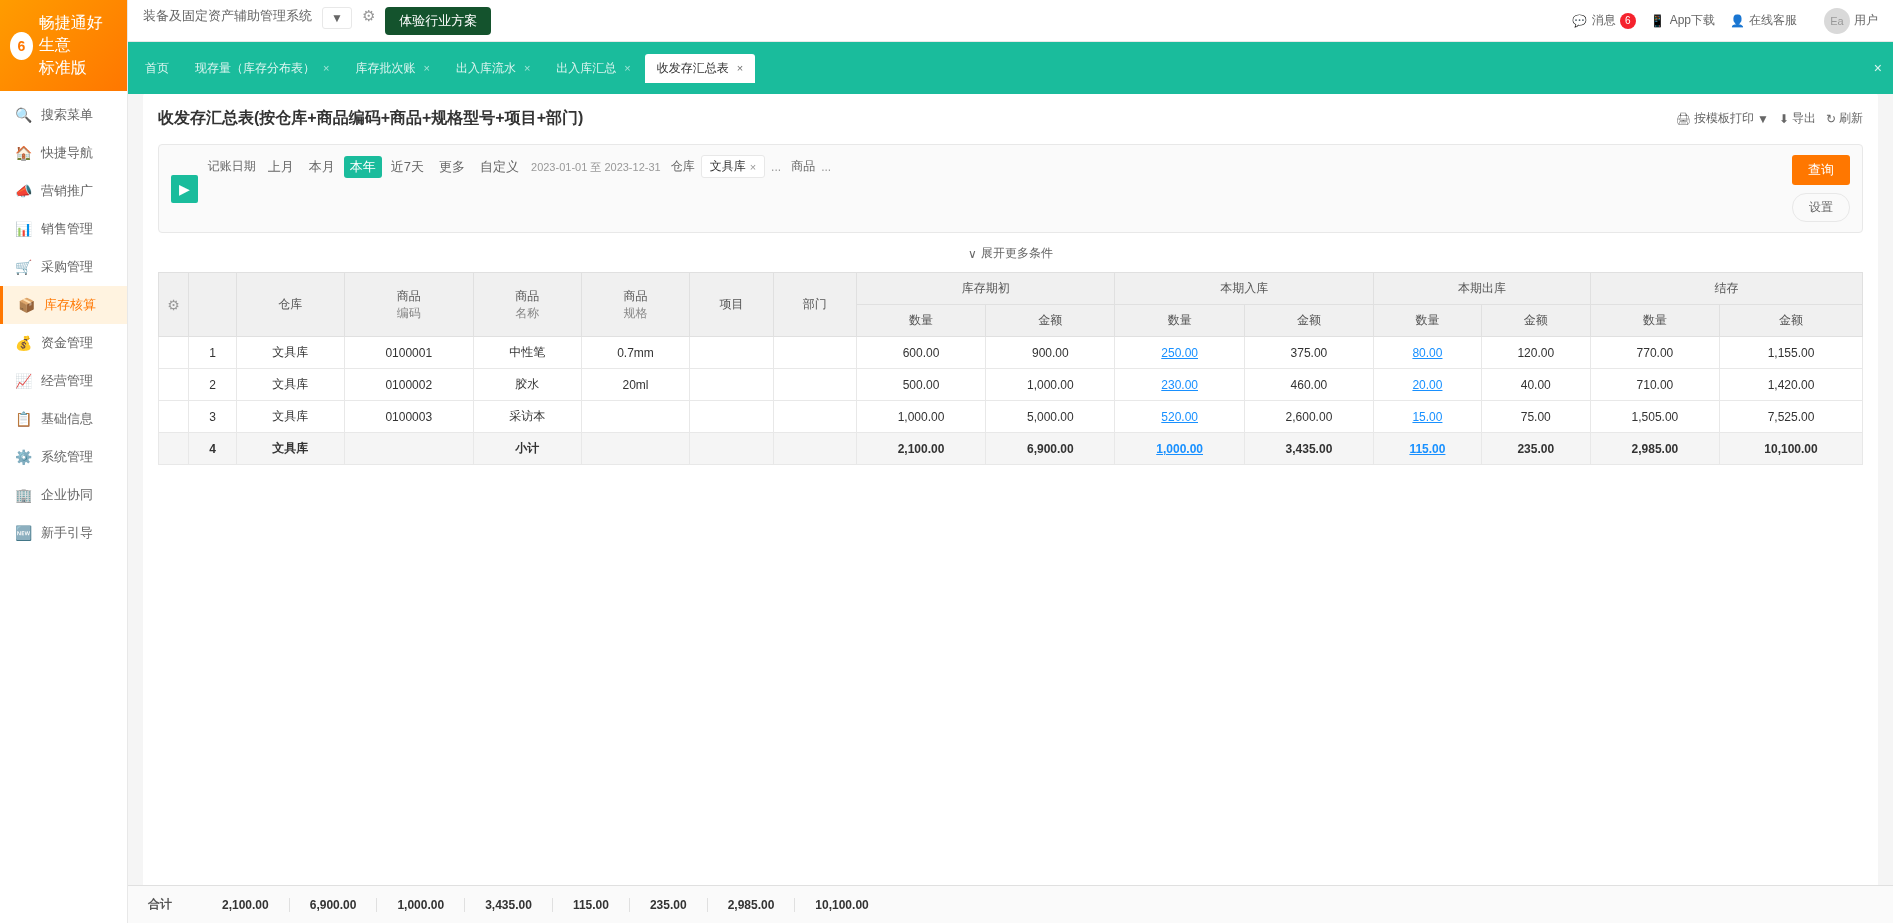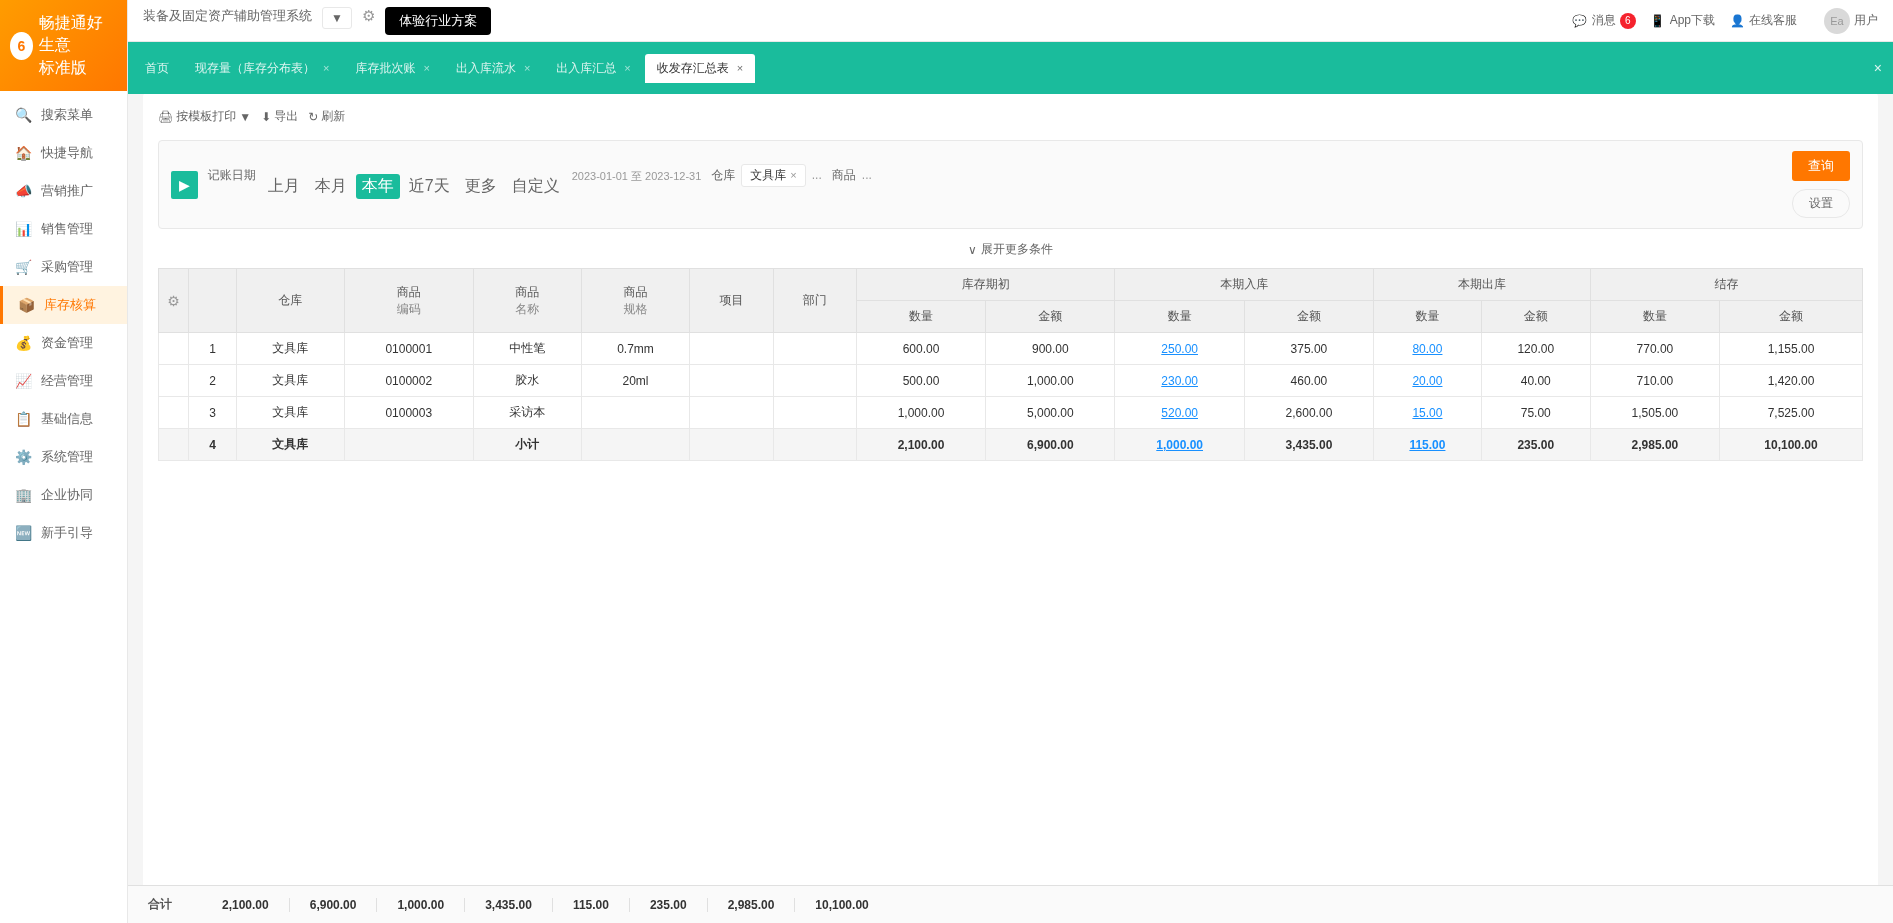--- a/index.html
+++ b/index.html
@@ -14,21 +14,21 @@
     .sidebar-item { display: flex; align-items: center; gap: 8px; padding: 10px 15px; cursor: pointer; color: #666; font-size: 13px; }
     .sidebar-item.active { background: #fff3e0; color: #ff7700; border-left: 3px solid #ff7700; }
     .sidebar-item-icon { width: 18px; height: 18px; display: flex; align-items: center; justify-content: center; font-size: 14px; }
 
     
     .topbar { position: fixed; top: 0; left: 128px; right: 0; height: 42px; background: #fff; border-bottom: 1px solid #e8e8e8; display: flex; align-items: center; justify-content: space-between; padding: 0 15px; z-index: 99; }
     .topbar-left { display: flex; align-items: flex-start; gap: 10px; }
     .topbar-system-name { font-size: 13px; color: #666; }
     .topbar-dropdown { display: flex; align-items: center; gap: 4px; cursor: pointer; border: 1px solid #e8e8e8; border-radius: 3px; padding: 3px 8px; font-size: 12px; color: #666; }
     .topbar-gear { font-size: 15px; color: #999; cursor: pointer; }
-    .topbar-trial-btn { background: #000000; color: #fff; border: none; border-radius: 4px; padding: 5px 14px; font-size: 13px; cursor: pointer; }
+    .topbar-trial-btn { background: #14532d; color: #fff; border: none; border-radius: 4px; padding: 5px 14px; font-size: 13px; cursor: pointer; }
     .topbar-right { display: flex; align-items: center; gap: 15px; font-size: 12px; color: #666; }
     .topbar-right-item { display: flex; align-items: center; gap: 4px; cursor: pointer; }
     .badge-red { background: #f5222d; color: #fff; border-radius: 50%; width: 16px; height: 16px; font-size: 10px; display: flex; align-items: center; justify-content: center; }
     .user-avatar { width: 26px; height: 26px; border-radius: 50%; background: #d9d9d9; display: flex; align-items: center; justify-content: center; font-size: 11px; color: #999; margin-left: 12px; }
 
     
     .tabs-bar { position: fixed; top: 42px; left: 128px; right: 0; height: 52px; background: #1abc9c; display: flex; align-items: center; padding: 0 5px; z-index: 98; gap: 2px; }
     .tab-item { display: flex; align-items: center; gap: 5px; padding: 6px 12px; border-radius: 3px 3px 0 0; font-size: 12px; cursor: pointer; color: rgba(255,255,255,0.85); white-space: nowrap; }
     .tab-item.active { background: #fff; color: #333; }
     .tab-close { font-size: 11px; opacity: 0.7; margin-left: 3px; }
@@ -43,21 +43,21 @@
     .page-title-actions { display: flex; align-items: center; gap: 10px; }
     .title-action-btn { display: flex; align-items: center; gap: 3px; font-size: 12px; color: #666; cursor: pointer; border: none; background: none; }
 
     
     .filter-bar { display: flex; align-items: flex-start; gap: 10px; margin-bottom: 12px; padding: 10px 12px; background: #fafafa; border: 1px solid #e8e8e8; border-radius: 4px; }
     .filter-toggle-btn { background: #1abc9c; color: #fff; border: none; border-radius: 2px; padding: 6px 8px; cursor: pointer; font-size: 14px; align-self: center; }
     .filter-row { display: flex; flex-wrap: wrap; align-items: center; gap: 10px; flex: 1; }
     .filter-group { display: flex; align-items: center; gap: 6px; }
     .filter-label { color: #666; font-size: 12px; white-space: nowrap; }
     .date-btns { display: flex; gap: 3px; }
-    .date-btn { padding: 2px 6px; border: none; background: none; cursor: pointer; font-size: 16px; color: #666; border-radius: 2px; margin-top: 23px; }
+    .date-btn { padding: 2px 6px; border: none; background: none; cursor: pointer; font-size: 13px; color: #666; border-radius: 2px; }
     .date-btn.active { background: #1abc9c; color: #fff; border-radius: 3px; }
     .date-range { font-size: 11px; color: #999; margin-top: 2px; }
     .warehouse-tag { display: flex; align-items: center; gap: 4px; border: 1px solid #e8e8e8; border-radius: 3px; padding: 2px 8px; background: #fff; font-size: 12px; color: #333; }
     .tag-close { color: #999; cursor: pointer; font-size: 11px; }
     .filter-more { color: #999; font-size: 12px; cursor: pointer; }
     .expand-more-btn { display: flex; align-items: center; gap: 4px; color: #666; font-size: 12px; cursor: pointer; border: none; background: none; margin: 8px auto; }
 
     
     .query-btn { background: #ff7700; color: #fff; border: none; border-radius: 3px; padding: 6px 16px; font-size: 13px; cursor: pointer; white-space: nowrap; }
     .set-btn { background: none; border: 1px solid #e8e8e8; color: #666; border-radius: 14px; padding: 5px 10px; font-size: 12px; cursor: pointer; display: block; margin-top: 4px; }
@@ -197,20 +197,21 @@
     <span>收发存汇总表</span>
     <span class="tab-close">×</span>
   </div>
   <div class="tabs-close-all">×</div>
 </div>
 
 <div class="main-content">
   <div class="page-container">
 
     <div class="page-title">
+      <span>收发存汇总表(按仓库+商品编码+商品+规格型号+项目+部门)</span>
       <div class="page-title-actions">
         <button class="title-action-btn">
           <span>🖨</span>
           <span>按模板打印</span>
           <span>▼</span>
         </button>
         <button class="title-action-btn">
           <span>⬇</span>
           <span>导出</span>
         </button>

